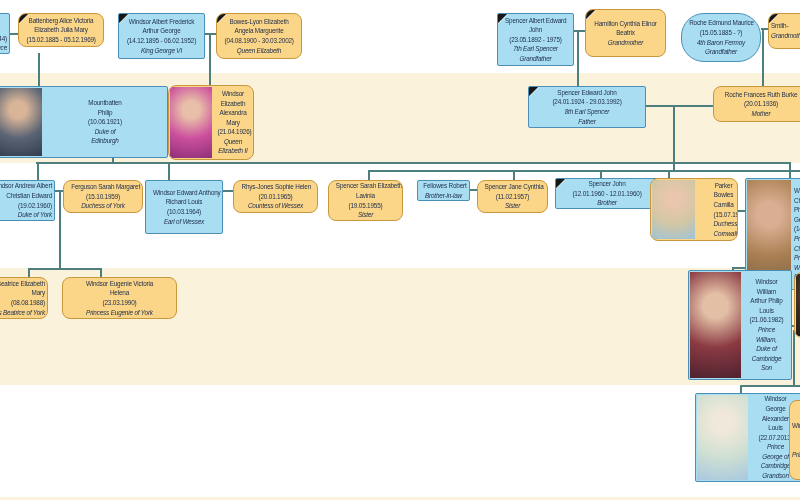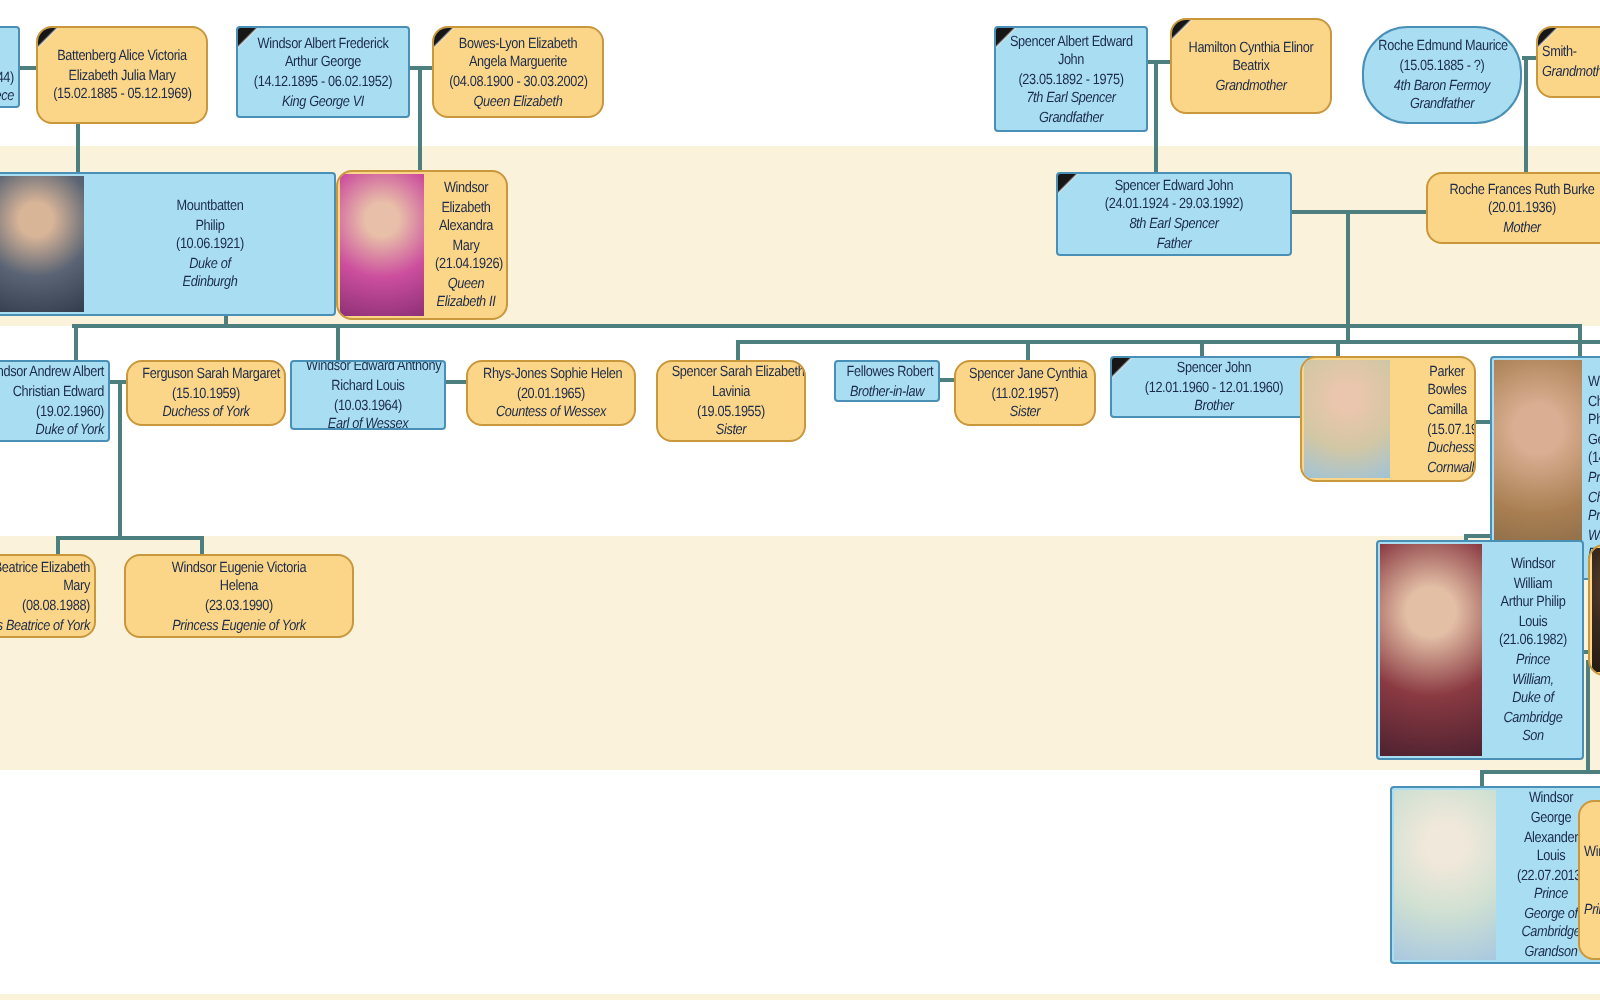--- a/index.html
+++ b/index.html
@@ -71,21 +71,21 @@
     <div class="connector v" style="left: 793px; top: 330px; height: 55px;"></div>
     <div class="connector v" style="left: 740px; top: 385px; height: 9px;"></div>
     <div class="person male clip-left" style="left: -64px; top: 13px; width: 74px; height: 41px;">
       <div class="txt">
         <div class="line">&nbsp;</div>
         <div class="line">&nbsp;</div>
         <div class="line">(1882 - 1944)</div>
         <div class="line italic">Prince of Greece</div>
       </div>
     </div>
-    <div class="person female" style="left: 18px; top: 13px; width: 86px; height: 49px; justify-content: flex-end;">
+    <div class="person female" style="left: 18px; top: 13px; width: 86px; height: 34px; justify-content: flex-end;">
       <div class="flag"></div>
       <div class="txt">
         <div class="line">Battenberg Alice Victoria</div>
         <div class="line">Elizabeth Julia Mary</div>
         <div class="line">(15.02.1885 - 05.12.1969)</div>
       </div>
     </div>
     <div class="person male" style="left: 118px; top: 13px; width: 87px; height: 46px;">
       <div class="flag"></div>
       <div class="txt">
@@ -184,21 +184,21 @@
         <div class="line italic">Duke of York</div>
       </div>
     </div>
     <div class="person female" style="left: 63px; top: 180px; width: 80px; height: 33px;">
       <div class="txt">
         <div class="line">Ferguson Sarah Margaret</div>
         <div class="line">(15.10.1959)</div>
         <div class="line italic">Duchess of York</div>
       </div>
     </div>
-    <div class="person male" style="left: 145px; top: 180px; width: 78px; height: 35px;">
+    <div class="person male" style="left: 145px; top: 180px; width: 78px; height: 54px;">
       <div class="txt">
         <div class="line">Windsor Edward Anthony</div>
         <div class="line">Richard Louis</div>
         <div class="line">(10.03.1964)</div>
         <div class="line italic">Earl of Wessex</div>
       </div>
     </div>
     <div class="person female" style="left: 233px; top: 180px; width: 85px; height: 33px;">
       <div class="txt">
         <div class="line">Rhys-Jones Sophie Helen</div>

